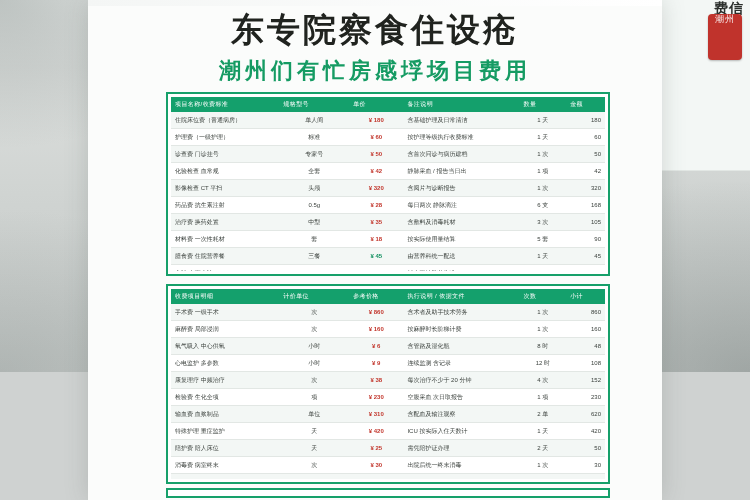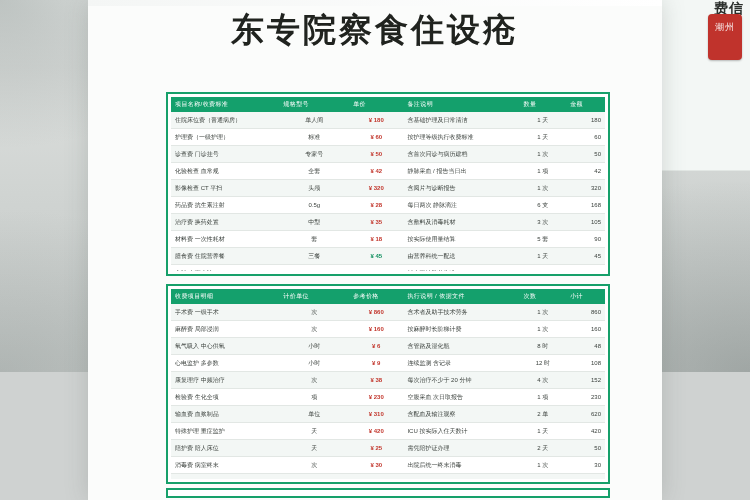--- a/index.html
+++ b/index.html
@@ -50,21 +50,21 @@
     font-weight:bold;font-size:22px;letter-spacing:4px;color:#159b63;
     filter:blur(.2px);
   }
   .seal{
     position:absolute;right:8px;top:14px;width:34px;height:46px;
     background:#c0332c;border-radius:4px;
     box-shadow:0 1px 2px rgba(0,0,0,.25);
   }
   .seal span{
     display:block;color:#fff;font-family:"DejaVu Serif",serif;
-    font-size:9px;line-height:11px;text-align:center;padding-top:8px;letter-spacing:1px;
+    font-size:9px;line-height:11px;text-align:center;letter-spacing:1px;
     opacity:.92;
   }
   .brandline{
     position:absolute;right:6px;top:0px;font-family:"DejaVu Serif",serif;
     font-weight:bold;font-size:14px;color:#2b2f2c;letter-spacing:1px;
   }
 
   
   .tablecard{
     position:absolute;border:2px solid #16a06a;background:#fff;
@@ -102,20 +102,21 @@
 <div class="page">
   <div class="wash tl"></div>
   <div class="wash tr"></div>
   <div class="wash bl"></div>
   <div class="wash br"></div>
 
   <div class="paper"></div>
 
   <div class="titlewrap">
     <div class="main-title">东专院察食住设疮</div>
+    <div class="sub-title">潮州们有忙房感垺场目费用</div>
   </div>
 
   <div class="brandline">费信</div>
   <div class="seal">
     <span>潮州</span>
   </div>
 
   <div class="tablecard one">
     <div class="inner">
       <div class="thead">

